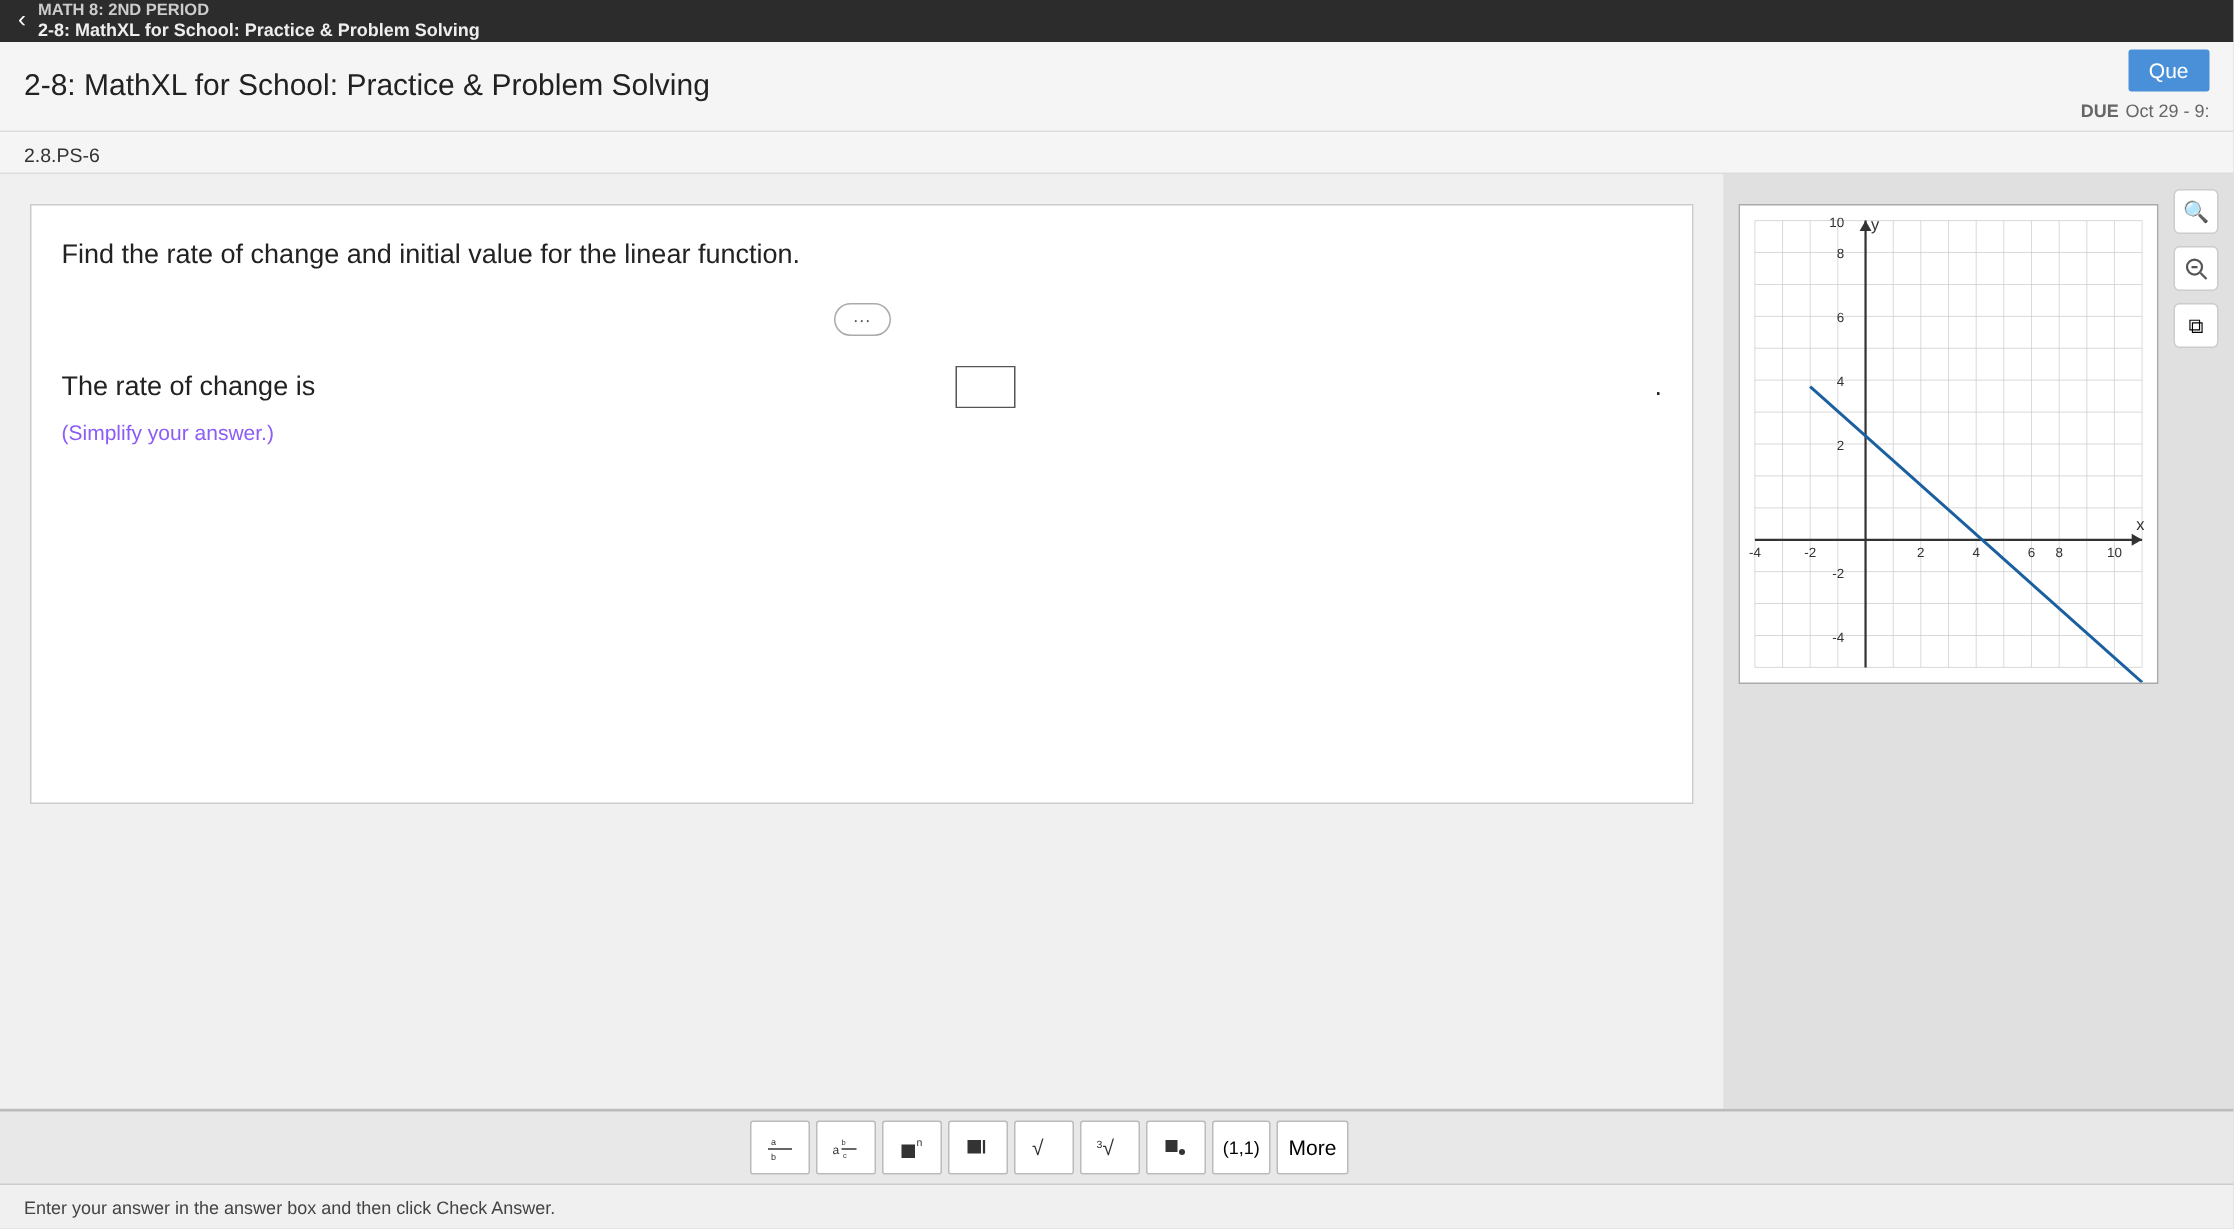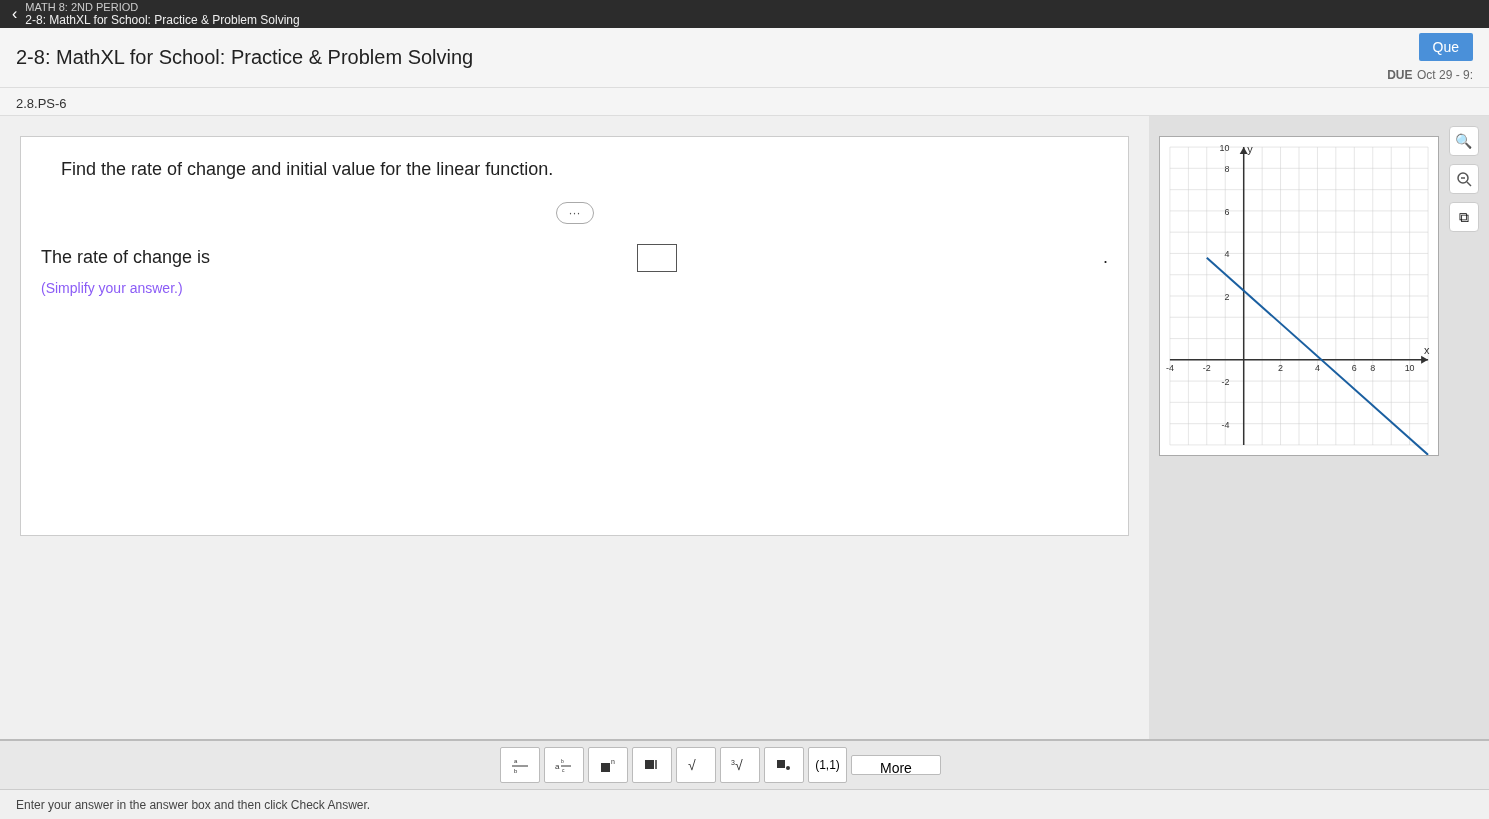--- a/index.html
+++ b/index.html
@@ -28,20 +28,21 @@
       gap: 8px;
     }
     .back-arrow {
       color: white;
       font-size: 16px;
       cursor: pointer;
     }
     .breadcrumb-text {
       font-size: 11px;
       color: #ccc;
+      font-weight: bold;
     }
 
     
     .header-section {
       background: #f5f5f5;
       padding: 6px 16px;
       display: flex;
       align-items: center;
       justify-content: space-between;
       border-bottom: 1px solid #ddd;
@@ -100,21 +101,20 @@
       padding: 20px;
       min-height: 400px;
       position: relative;
     }
 
     .question-text {
       font-size: 18px;
       color: #222;
       margin-bottom: 20px;
       line-height: 1.4;
-      margin-left: 20px;
     }
 
     
     .ellipsis-container {
       display: flex;
       justify-content: center;
       margin-bottom: 20px;
     }
     .ellipsis-btn {
       background: white;
@@ -226,22 +226,22 @@
       display: flex;
       align-items: center;
       justify-content: center;
       font-size: 14px;
       border-radius: 2px;
     }
 
     .toolbar-btn-more {
       background: white;
       border: 1px solid #bbb;
-      padding: 4px 28px;
-      height: 20px;
+      padding: 4px 7px;
+      height: 36px;
       cursor: pointer;
       font-size: 14px;
       border-radius: 2px;
     }
 
     
     .bottom-status {
       background: #f0f0f0;
       height: 30px;
       display: flex;

